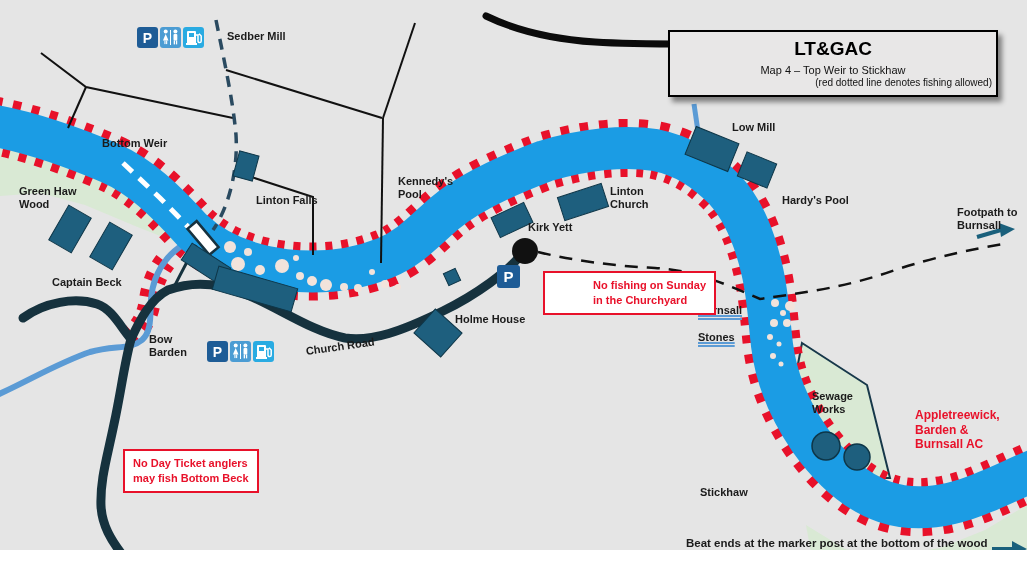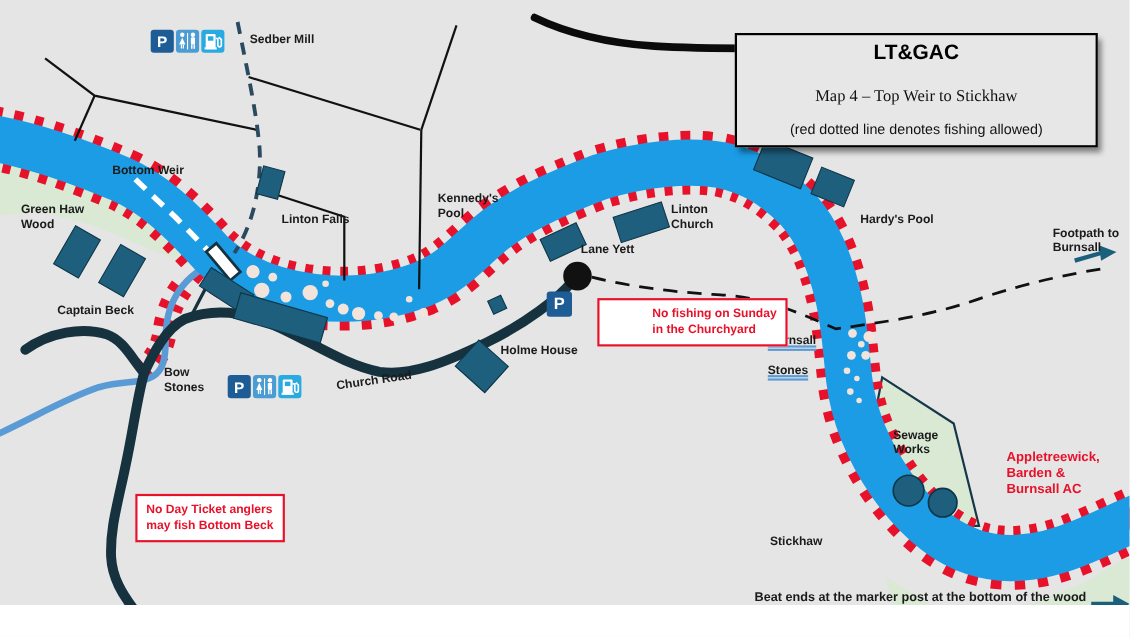--- a/index.html
+++ b/index.html
@@ -9,22 +9,22 @@
   .lbl{position:absolute;z-index:2;font-size:11px;font-weight:bold;color:#1b1b1b;
        line-height:1.22;white-space:pre-line;}
   .redtext{color:#E8112A;}
   .redbox{position:absolute;z-index:3;border:2px solid #E8112A;background:#fff;
           color:#E8112A;font-size:11px;font-weight:bold;line-height:1.35;
           padding:5px 8px;white-space:pre-line;}
   .titlebox{position:absolute;left:668px;top:30px;width:318px;z-index:4;
             background:#E8E7E7;border:2px solid #000;text-align:center;
             box-shadow:4px 5px 5px rgba(0,0,0,.45);padding:6px 4px 7px 4px;}
   .titlebox .club{font-size:19px;font-weight:bold;color:#000;}
-  .titlebox .sub{font-size:15px;color:#111;margin-top:20px;font-family:Liberation Serif, serif;}
-  .titlebox .note{font-size:13px;color:#111;margin-top:13px;}
+  .titlebox .sub{font-size:11px;color:#111;margin-top:4px;}
+  .titlebox .note{font-size:10px;color:#111;margin-top:1px;text-align:right;}
   .icons{position:absolute;z-index:3;display:flex;gap:2px;}
   .ic{width:21px;height:21px;border-radius:3px;display:flex;align-items:center;
       justify-content:center;flex:0 0 auto;}
   .ic-p{background:#1E5C96;color:#fff;font-weight:bold;font-size:14px;}
   .ic-wc{background:#4B9CD3;}
   .ic-fuel{background:#29ABE2;}
   .ic-p.big{width:23px;height:23px;font-size:15px;}
   .rot{transform:rotate(-8deg);transform-origin:left center;}
   .dblunder{text-decoration-line:underline;text-decoration-style:double;
             text-decoration-color:#5B9BD5;text-decoration-thickness:2px;}
@@ -224,30 +224,30 @@
       <rect x="3" y="16" width="11" height="2" fill="#fff"></rect>
     </svg>
   </div>
 </div>
 
 <div class="icons" style="left:497px;top:265px;">
   <div class="ic ic-p big">P</div>
 </div>
 
 <div class="lbl" style="left:227px;top:30px;">Sedber Mill</div>
-<div class="lbl" style="left:102px;top:149px;">Bottom Weir</div>
+<div class="lbl" style="left:102px;top:137px;">Bottom Weir</div>
 <div class="lbl" style="left:19px;top:185px;">Green Haw
 Wood</div>
 <div class="lbl" style="left:232px;top:194px;padding-left:24px;">Linton Falls</div>
 <div class="lbl" style="left:52px;top:276px;">Captain Beck</div>
 <div class="lbl" style="left:149px;top:333px;">Bow
-Stones</div>
+Barden</div>
 <div class="lbl rot" style="left:306px;top:345px;">Church Road</div>
 <div class="lbl" style="left:455px;top:313px;">Holme House</div>
-<div class="lbl" style="left:528px;top:221px;">Lane Yett</div>
+<div class="lbl" style="left:528px;top:221px;">Kirk Yett</div>
 <div class="lbl" style="left:398px;top:175px;">Kennedy's
 Pool</div>
 <div class="lbl" style="left:610px;top:185px;">Linton
 Church</div>
 <div class="lbl" style="left:732px;top:121px;">Low Mill</div>
 <div class="lbl" style="left:782px;top:194px;">Hardy's Pool</div>
 <div class="lbl" style="left:933px;top:206px;margin-left:24px;">Footpath to
 Burnsall</div>
 <div class="lbl" style="left:698px;top:291px;">
   <span class="dblunder">Burnsall</span><br>

